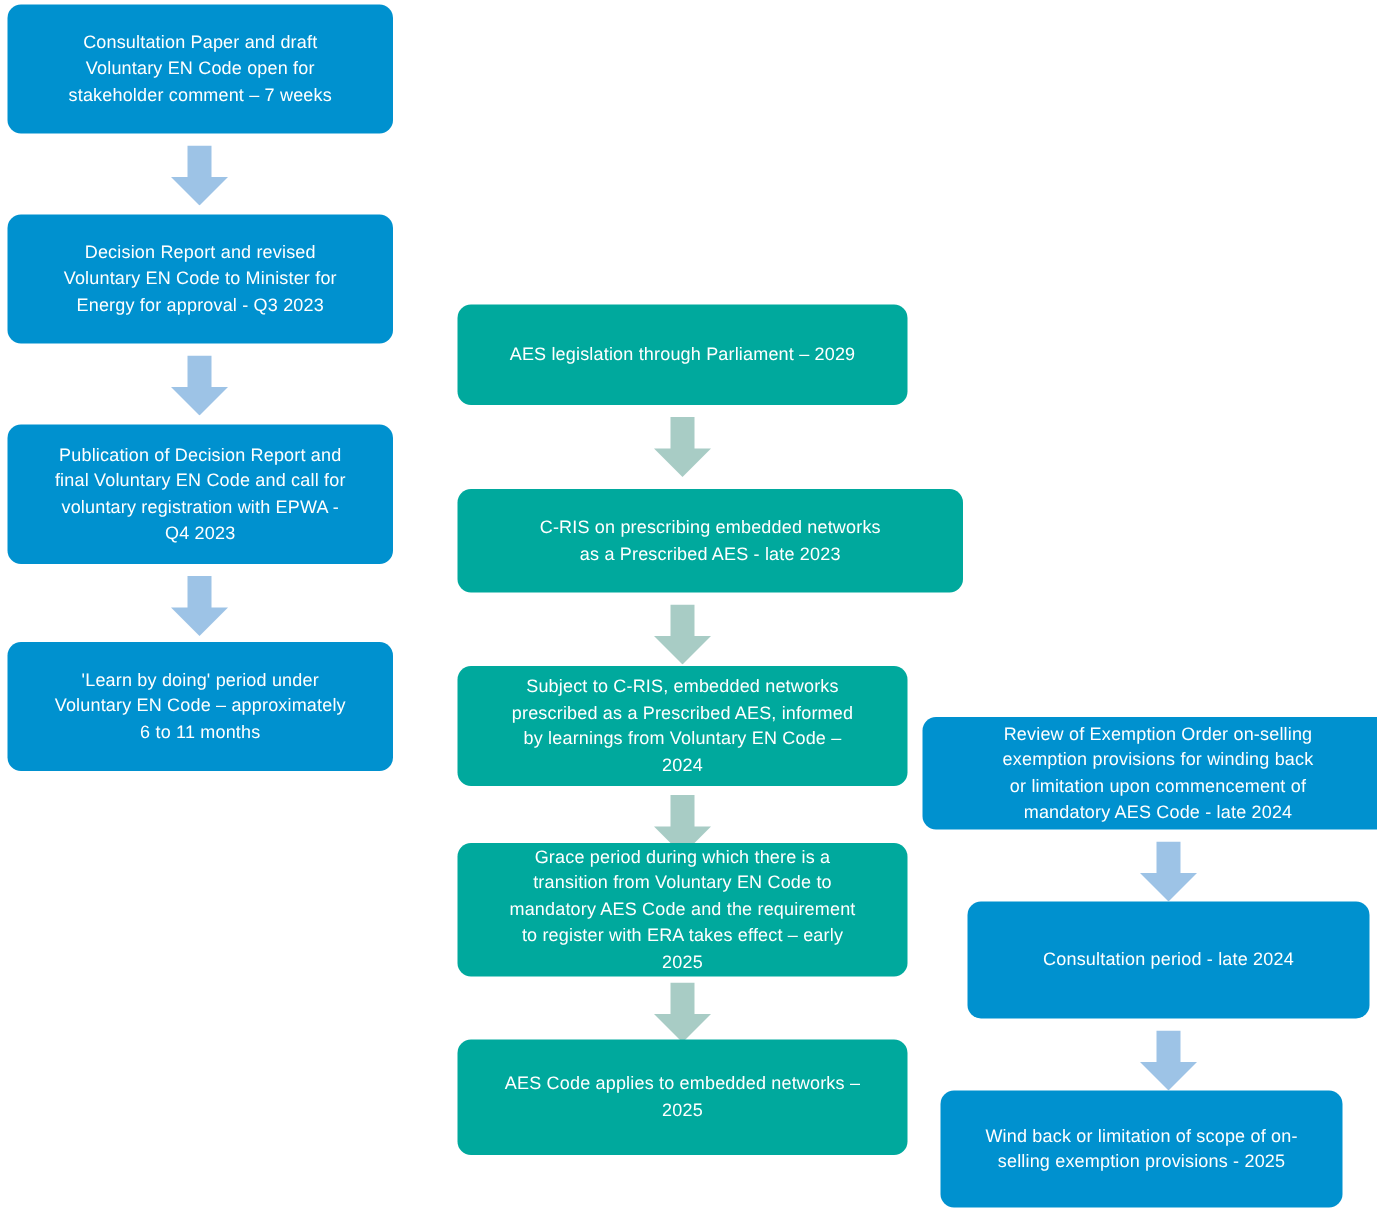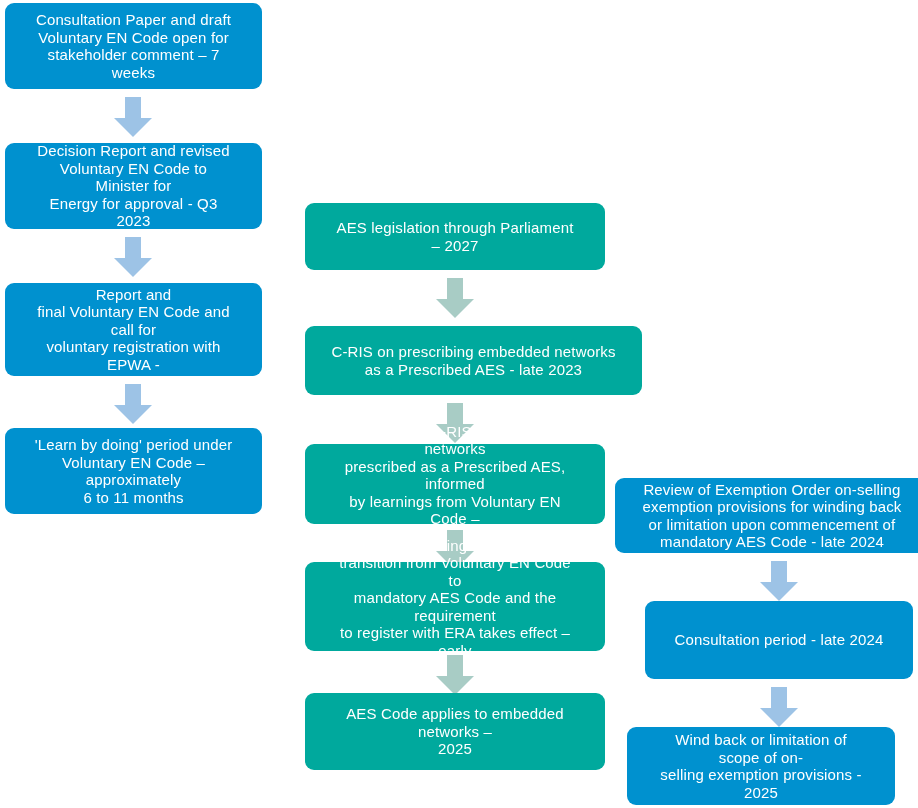--- a/index.html
+++ b/index.html
@@ -20,21 +20,21 @@
   }
   .flow-box {
     position: absolute;
     box-sizing: border-box;
     border-radius: 9px;
     color: #ffffff;
     display: flex;
     align-items: center;
     justify-content: center;
     text-align: center;
-    font-size: 15px;
+    font-size: 12px;
     line-height: 17.5px;
     padding: 4px 26px;
     white-space: pre-line;
     letter-spacing: 0.01em;
   }
   .flow-box.blue   { background: #0091CF; }
   .flow-box.teal   { background: #00A99D; }
 
   .arrow {
     position: absolute;
@@ -103,41 +103,41 @@
   <div class="arrow" id="arr-c1-3">
     <svg viewBox="0 0 38 40" xmlns="http://www.w3.org/2000/svg" aria-hidden="true">
       <polygon points="11,0 27,0 27,21 38,21 19,40 0,21 11,21" fill="#9DC3E6"></polygon>
     </svg>
   </div>
 
   <div class="flow-box blue" id="box-c1-4">'Learn by doing' period under
 Voluntary EN Code – approximately
 6 to 11 months</div>
 
-  <div class="flow-box teal" id="box-c2-1">AES legislation through Parliament – 2027</div>
+  <div class="flow-box teal" id="box-c2-1">AES legislation through Parliament – 2029</div>
 
   <div class="arrow" id="arr-c2-1">
     <svg viewBox="0 0 38 40" xmlns="http://www.w3.org/2000/svg" aria-hidden="true">
       <polygon points="11,0 27,0 27,21 38,21 19,40 0,21 11,21" fill="#A8CCC5"></polygon>
     </svg>
   </div>
 
   <div class="flow-box teal" id="box-c2-2">C-RIS on prescribing embedded networks
 as a Prescribed AES - late 2023</div>
 
   <div class="arrow" id="arr-c2-2">
     <svg viewBox="0 0 38 40" xmlns="http://www.w3.org/2000/svg" aria-hidden="true">
       <polygon points="11,0 27,0 27,21 38,21 19,40 0,21 11,21" fill="#A8CCC5"></polygon>
     </svg>
   </div>
 
   <div class="flow-box teal" id="box-c2-3">Subject to C-RIS, embedded networks
 prescribed as a Prescribed AES, informed
 by learnings from Voluntary EN Code –
-2022</div>
+2024</div>
 
   <div class="arrow" id="arr-c2-3">
     <svg viewBox="0 0 38 40" xmlns="http://www.w3.org/2000/svg" aria-hidden="true">
       <polygon points="11,0 27,0 27,21 38,21 19,40 0,21 11,21" fill="#A8CCC5"></polygon>
     </svg>
   </div>
 
   <div class="flow-box teal" id="box-c2-4">Grace period during which there is a
 transition from Voluntary EN Code to
 mandatory AES Code and the requirement

